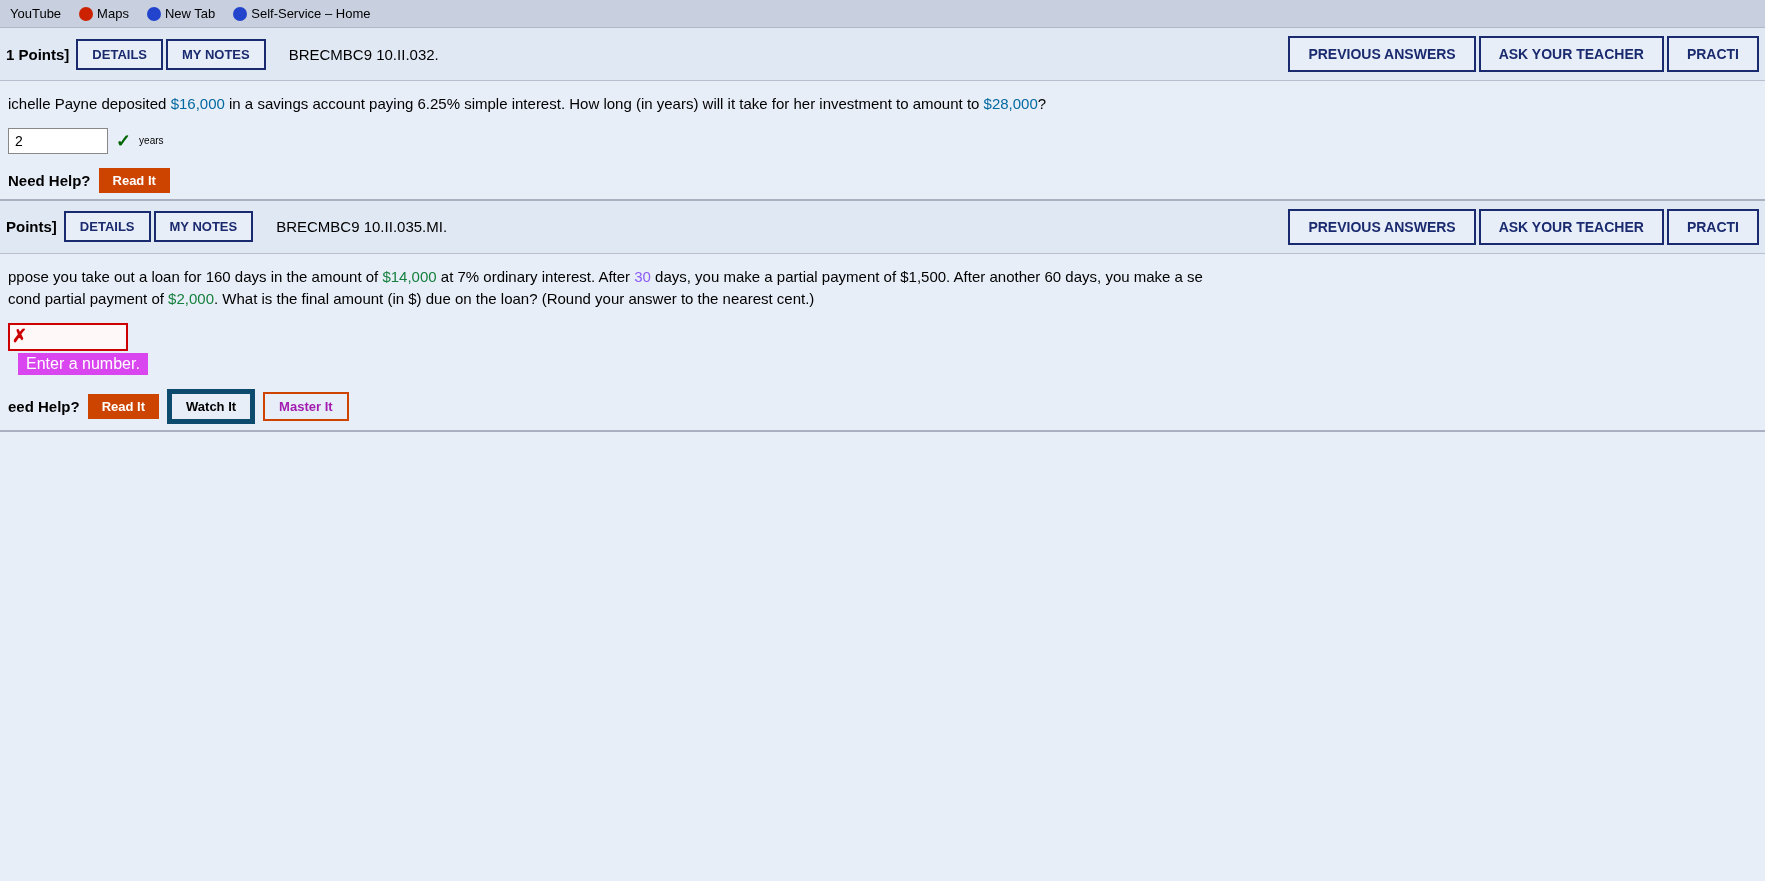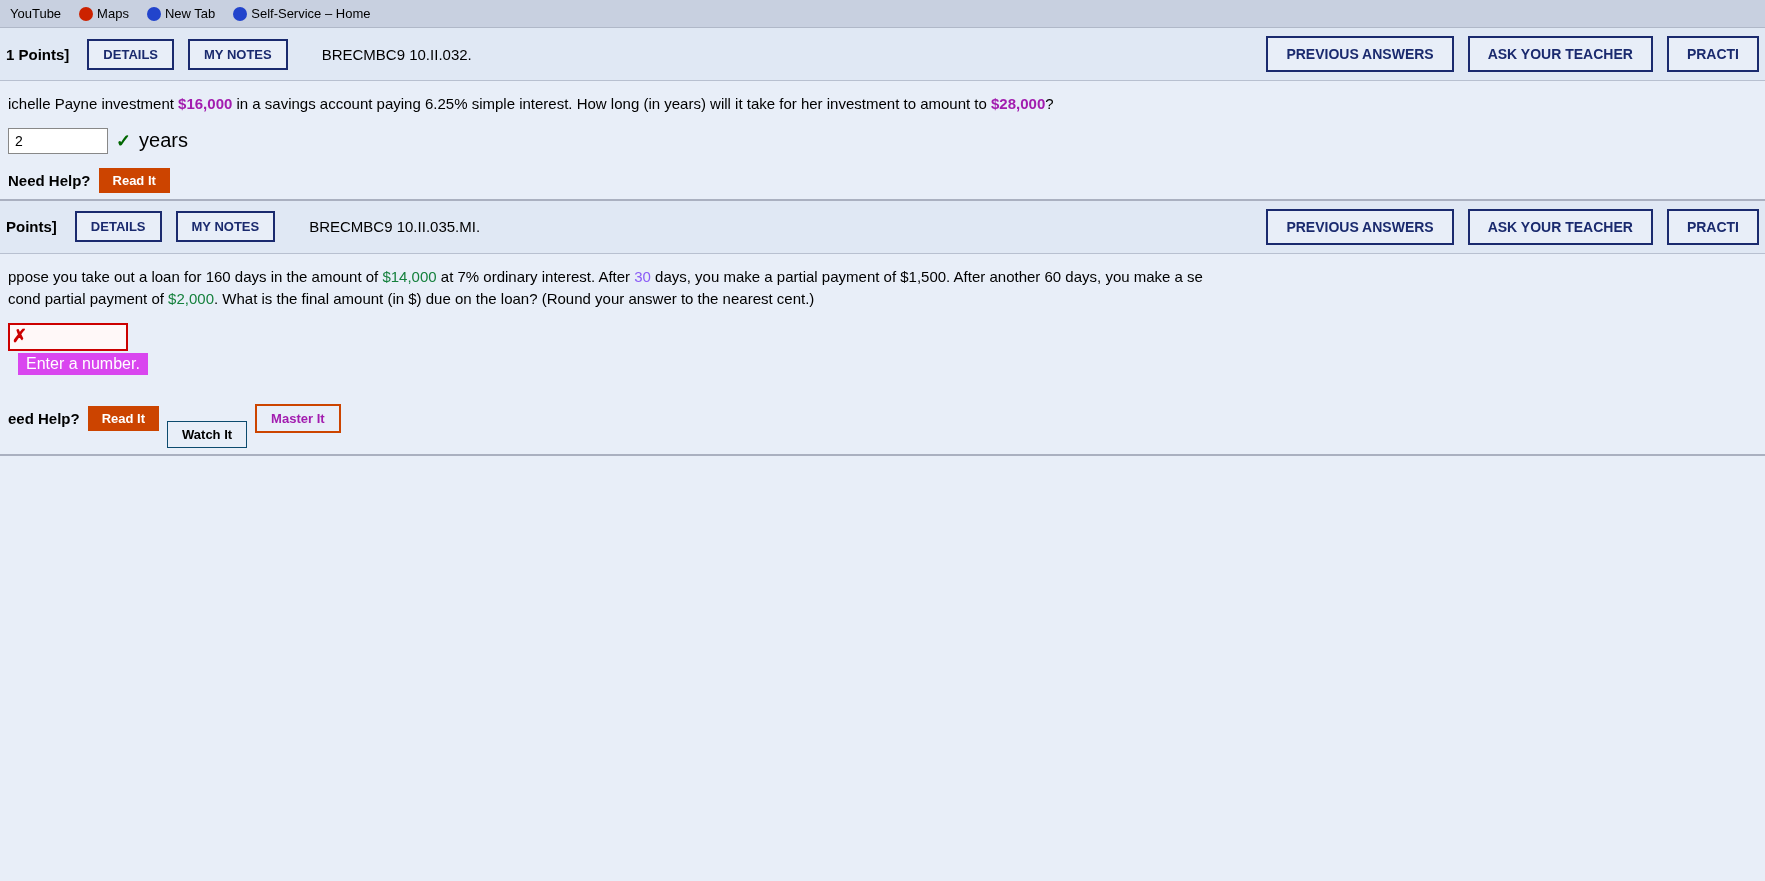--- a/index.html
+++ b/index.html
@@ -45,21 +45,21 @@
     .problem-section {
       border-bottom: 2px solid #aab0c0;
       padding: 0;
     }
 
     
     .toolbar-row {
       display: flex;
       align-items: center;
       padding: 8px 6px;
-      gap: 14px;
+      gap: 3px;
       background: #e0e8f4;
       border-bottom: 1px solid #b8c0d0;
       flex-wrap: nowrap;
     }
     .toolbar-points {
       font-weight: bold;
       font-size: 15px;
       margin-right: 4px;
       white-space: nowrap;
     }
@@ -92,22 +92,22 @@
     }
 
     
     .question-text {
       padding: 12px 8px 6px 8px;
       font-size: 15px;
       line-height: 1.5;
       color: #000;
     }
     .highlight-green {
-      color: #a21caf;
-      font-weight: bold;
+      color: #0369a1;
+      font-weight: normal;
     }
     .highlight-red {
       color: #15803d;
     }
     .highlight-orange {
       color: #8b5cf6;
     }
 
     
     .answer-row {
@@ -122,21 +122,21 @@
       padding: 4px 6px;
       font-size: 14px;
       width: 100px;
     }
     .answer-check {
       color: #006600;
       font-size: 18px;
       font-weight: bold;
     }
     .answer-unit {
-      font-size: 20px;
+      font-size: 10px;
     }
 
     
     .answer-input-error {
       border: 2px solid #cc0000;
       background: #fff8f8;
       padding: 4px 6px;
       font-size: 14px;
       width: 120px;
     }
@@ -163,26 +163,25 @@
       color: #fff;
       border: none;
       padding: 5px 14px;
       font-size: 13px;
       font-weight: bold;
       cursor: pointer;
     }
     .help-btn-outline {
       background: #e8eef8;
       color: #000;
-      border: 1px solid #0c4a6e;
+      border: 5px solid #0c4a6e;
       padding: 5px 14px;
       font-size: 13px;
       font-weight: bold;
       cursor: pointer;
-      margin-top: 32px;
     }
     .help-btn-orange-outline {
       background: #e8eef8;
       color: #a21caf;
       border: 2px solid #cc4400;
       padding: 5px 14px;
       font-size: 13px;
       font-weight: bold;
       cursor: pointer;
     }
@@ -244,21 +243,21 @@
       <span class="toolbar-points">1 Points]</span>
       <button class="toolbar-btn">DETAILS</button>
       <button class="toolbar-btn">MY NOTES</button>
       <span class="toolbar-code">BRECMBC9 10.II.032.</span>
       <button class="toolbar-btn-large">PREVIOUS ANSWERS</button>
       <button class="toolbar-btn-large">ASK YOUR TEACHER</button>
       <button class="toolbar-btn-large">PRACTI</button>
     </div>
 
     <div class="question-text">
-      <span>ichelle Payne investment </span><span class="highlight-green">$16,000</span><span> in a savings account paying 6.25% simple interest. How long (in years) will it take for her investment to amount to </span><span class="highlight-green">$28,000</span><span>?</span>
+      <span>ichelle Payne deposited </span><span class="highlight-green">$16,000</span><span> in a savings account paying 6.25% simple interest. How long (in years) will it take for her investment to amount to </span><span class="highlight-green">$28,000</span><span>?</span>
     </div>
 
     <div class="answer-row">
       <input class="answer-input" type="text" value="2" style="">
       <span class="answer-check">✓</span>
       <span class="answer-unit">years</span>
     </div>
 
     <div class="need-help-row">
       <span class="need-help-label">Need Help?</span>

